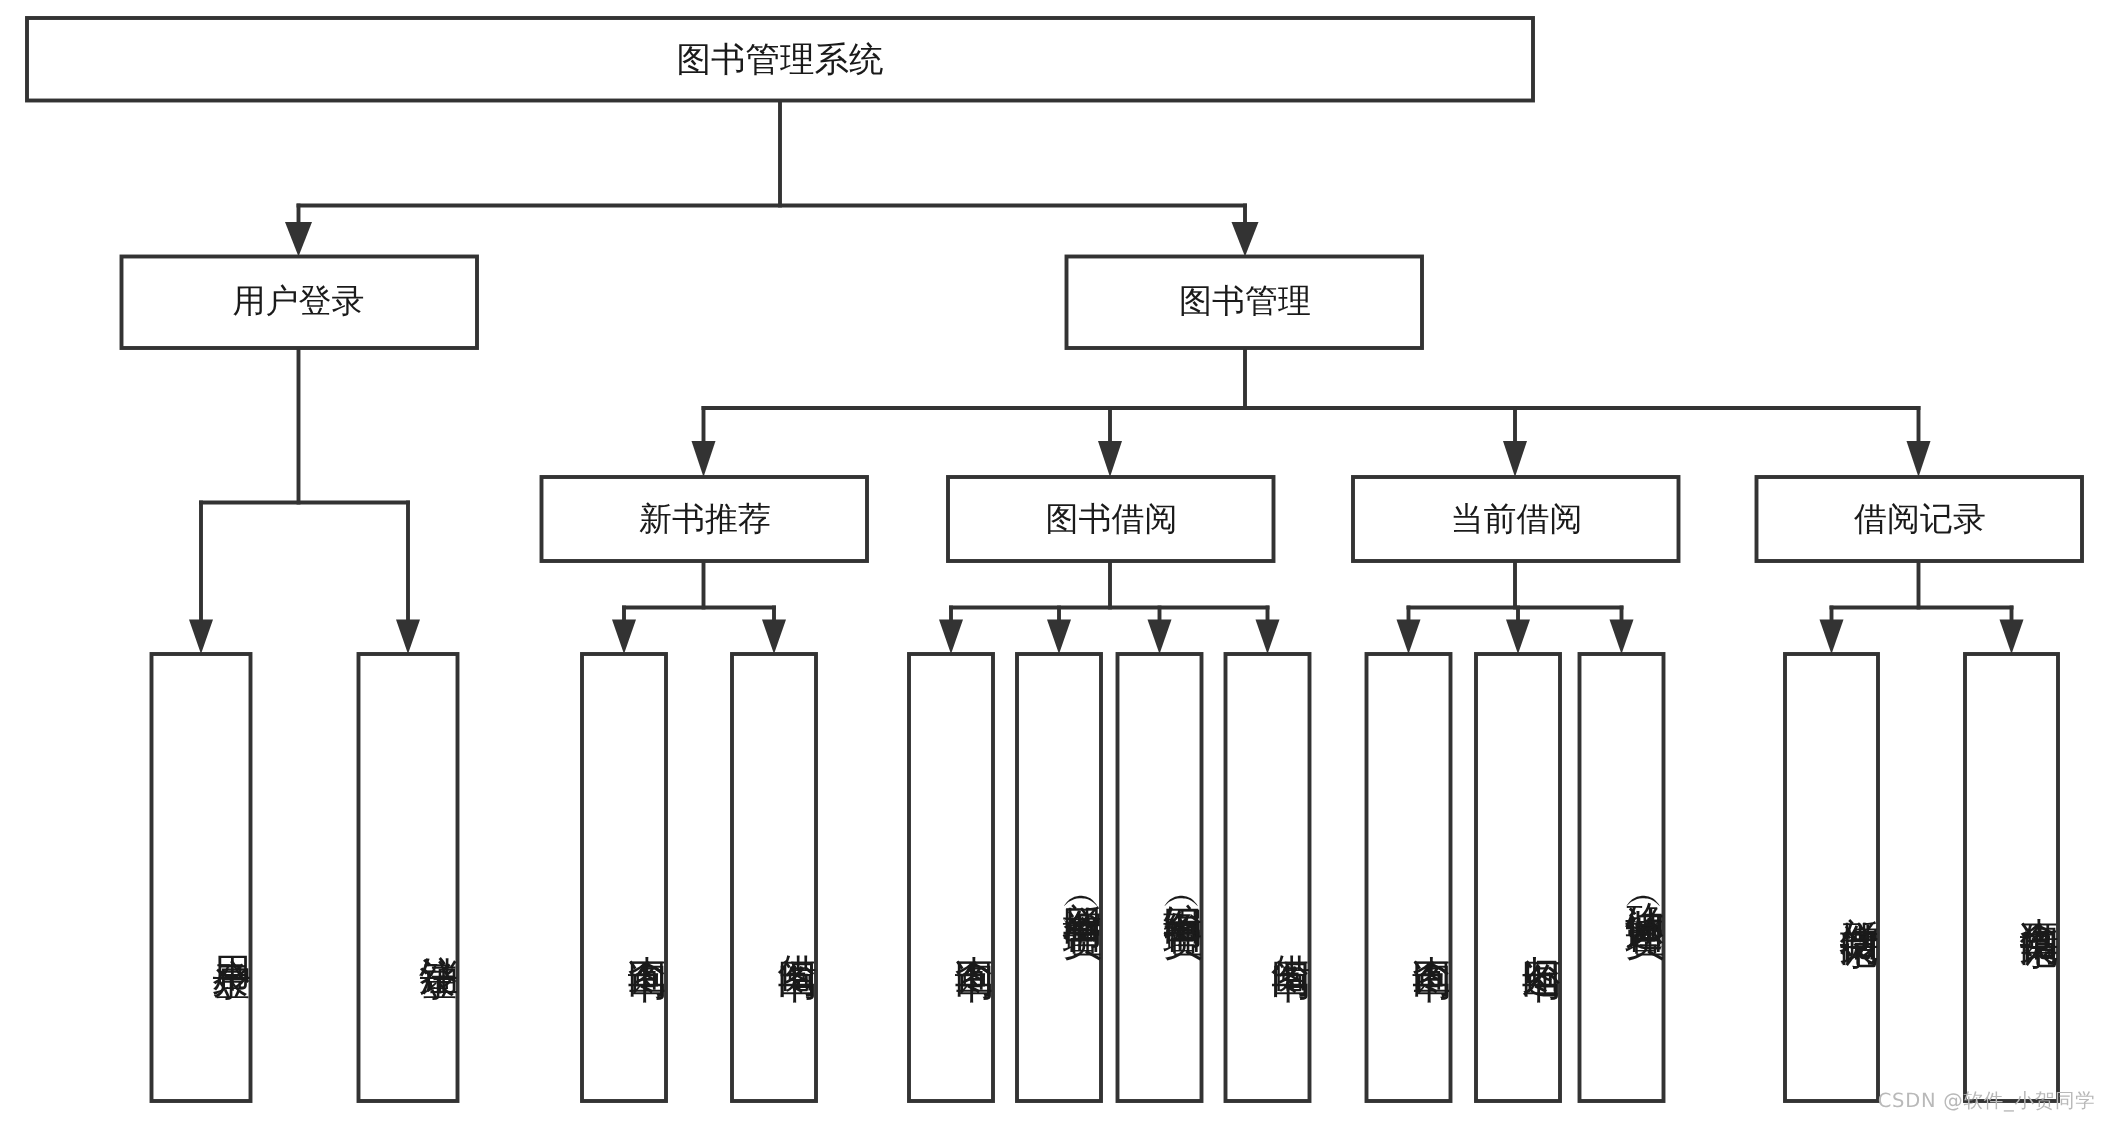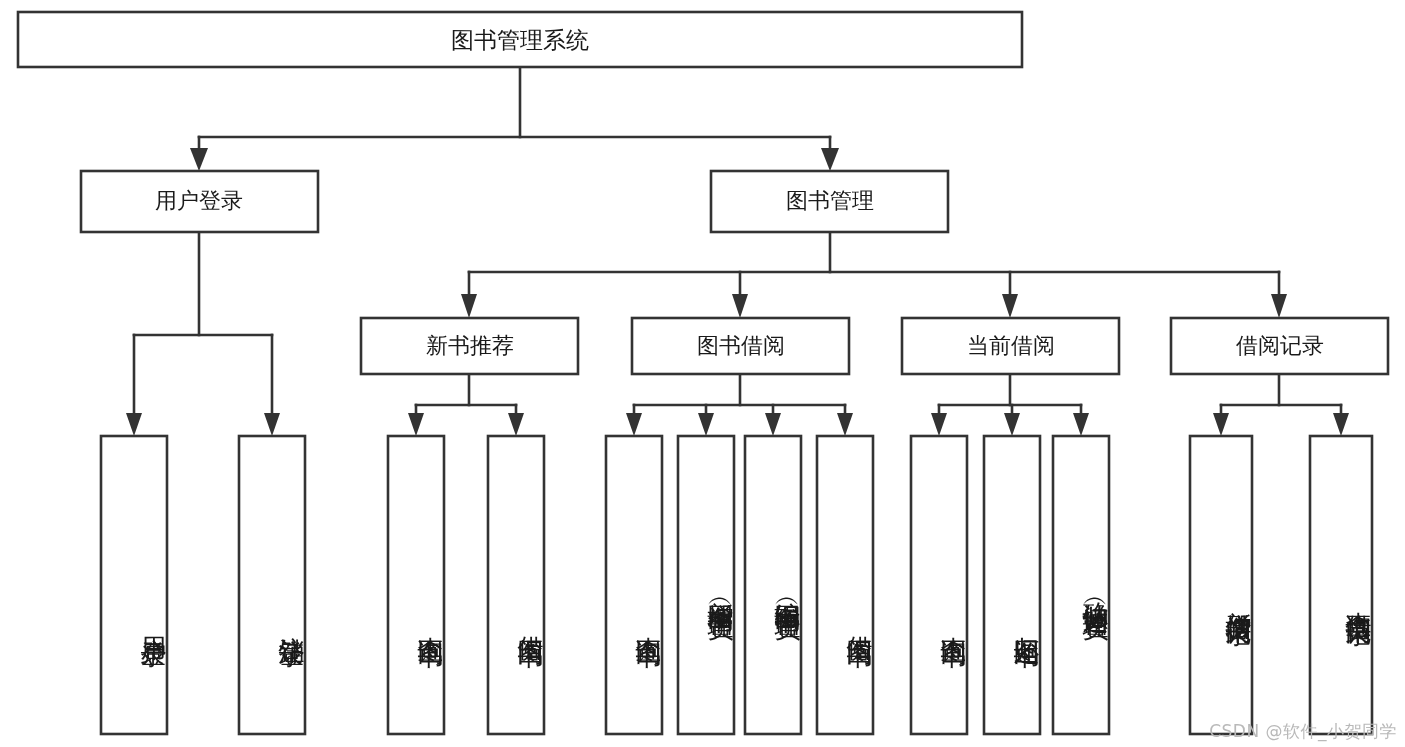--- a/index.html
+++ b/index.html
@@ -69,21 +69,21 @@
     align-items: flex-start;
     justify-content: center;
     text-align: center;
     pointer-events: none;
   }
   .watermark {
     position: absolute;
     right: 8px;
     bottom: 4px;
     font-family: "DejaVu Sans", "Liberation Sans", sans-serif;
-    font-size: 17px;
+    font-size: 13px;
     color: #b9b9b9;
     white-space: nowrap;
     letter-spacing: 0.5px;
   }
 </style>
 </head>
 <body>
 
 <div id="diagram-root">
 

